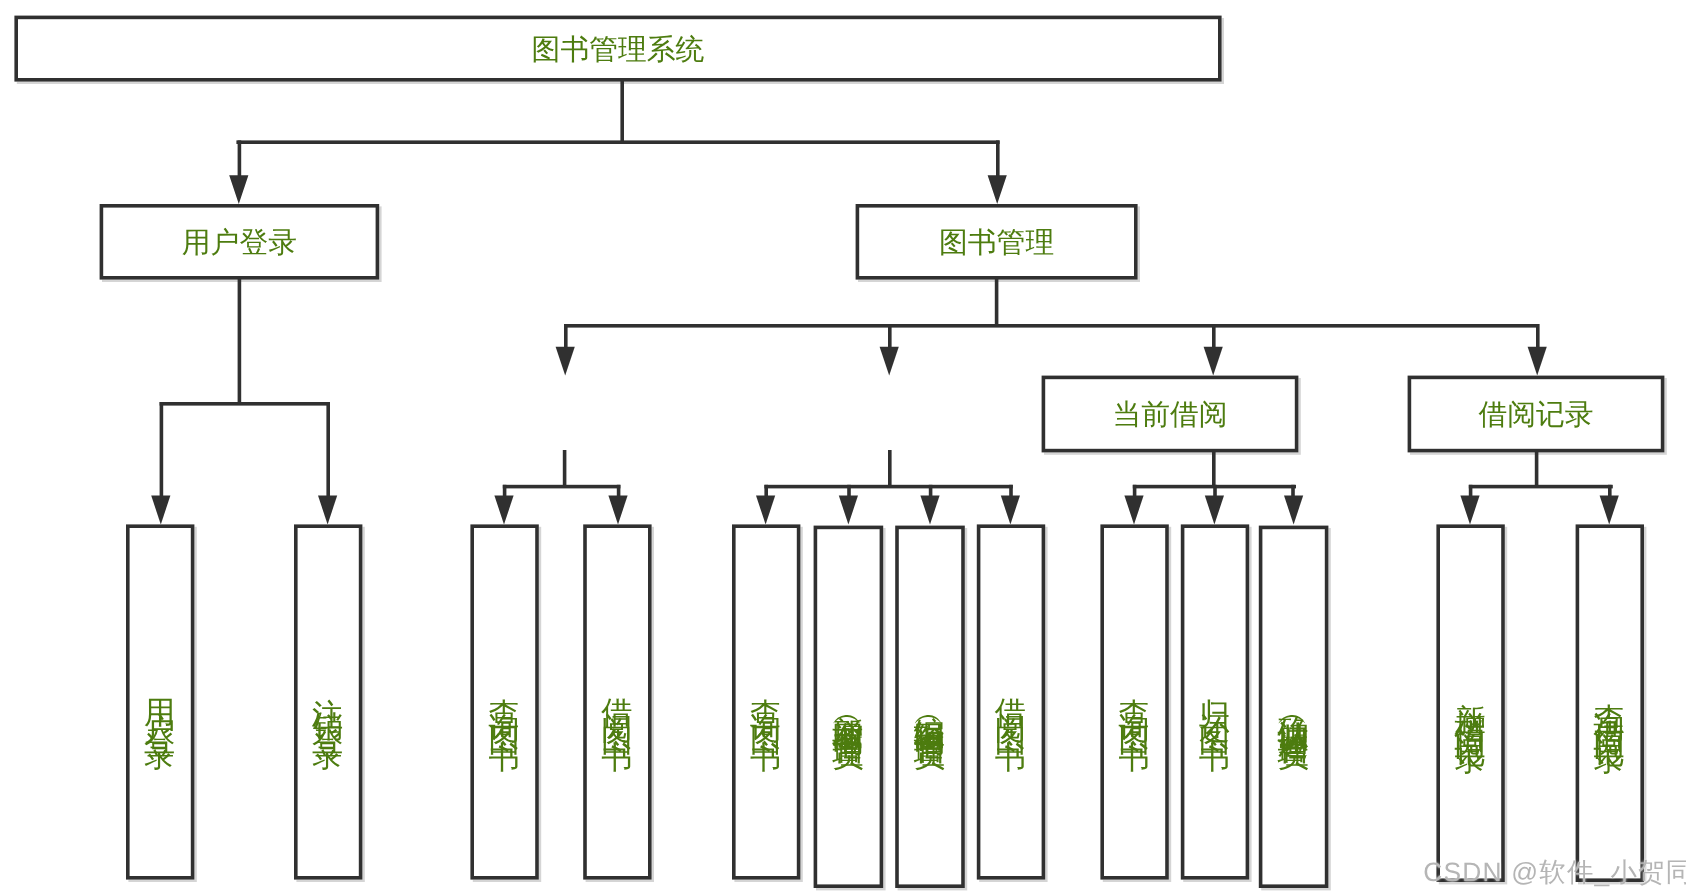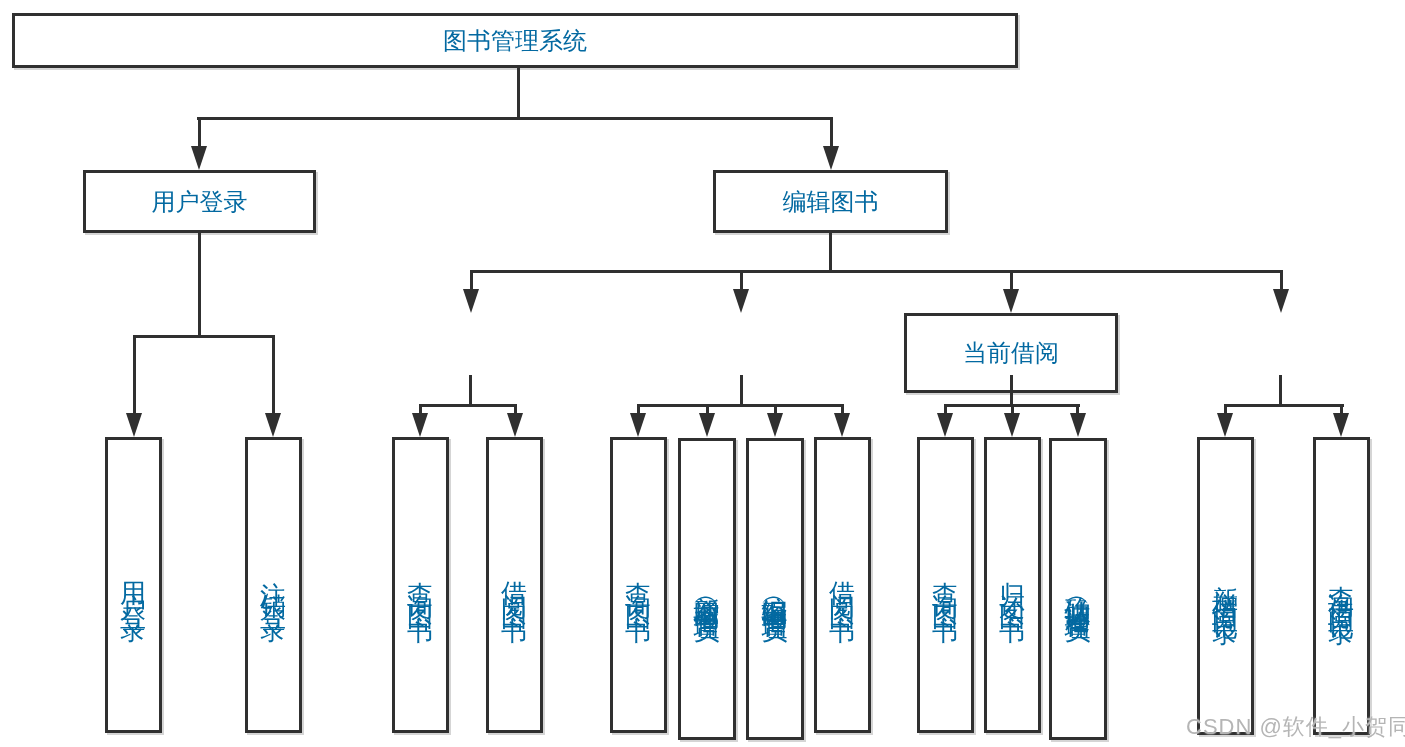--- a/index.html
+++ b/index.html
@@ -4,21 +4,21 @@
 <style>
   html,body{margin:0;padding:0;}
   body{
     width:1405px;height:747px;position:relative;overflow:hidden;
     background:#ffffff;
     font-family:"Liberation Sans","DejaVu Sans",sans-serif;
   }
   .canvas{position:absolute;left:0;top:0;width:1405px;height:747px;}
   .box{
     position:absolute;box-sizing:border-box;background:#ffffff;
-    border:3px solid #303030;color:#0369a1;
+    border:3px solid #303030;color:#4d7c0f;
     display:flex;align-items:center;justify-content:center;
     font-size:24px;box-shadow:2px 2px 0 rgba(150,150,150,0.40);
   }
   .vbox{font-size:26px;}
   .vbox .vtext{
     writing-mode:vertical-rl;text-orientation:mixed;
     letter-spacing:12px;line-height:1;
   }
   .vbox .vtext.ls7{letter-spacing:7px;}
   .vbox .vtext.ls3{letter-spacing:3px;}
@@ -50,21 +50,21 @@
     <div class="vline" style="left:198px;top:117px;height:33px;"></div>
     <div class="ahead" style="left:191px;top:146px;"></div>
     <div class="vline" style="left:830px;top:117px;height:33px;"></div>
     <div class="ahead" style="left:823px;top:146px;"></div>
   </div>
 
   <div class="box" style="left:83px;top:170px;width:233px;height:63px;">
     <span>用户登录</span>
   </div>
   <div class="box" style="left:713px;top:170px;width:235px;height:63px;">
-    <span>编辑图书</span>
+    <span>图书管理</span>
   </div>
 
   <div>
     <div class="vline" style="left:198px;top:232px;height:105px;"></div>
     <div class="hline" style="left:133px;top:335px;width:142px;"></div>
     <div class="vline" style="left:133px;top:335px;height:84px;"></div>
     <div class="ahead" style="left:126px;top:413px;"></div>
     <div class="vline" style="left:272px;top:335px;height:84px;"></div>
     <div class="ahead" style="left:265px;top:413px;"></div>
   </div>
@@ -75,22 +75,25 @@
     <div class="vline" style="left:470px;top:270px;height:22px;"></div>
     <div class="ahead" style="left:463px;top:289px;"></div>
     <div class="vline" style="left:740px;top:270px;height:22px;"></div>
     <div class="ahead" style="left:733px;top:289px;"></div>
     <div class="vline" style="left:1010px;top:270px;height:22px;"></div>
     <div class="ahead" style="left:1003px;top:289px;"></div>
     <div class="vline" style="left:1280px;top:270px;height:22px;"></div>
     <div class="ahead" style="left:1273px;top:289px;"></div>
   </div>
 
-  <div class="box" style="left:904px;top:313px;width:214px;height:80px;font-family:Liberation Mono, monospace;">
+  <div class="box" style="left:868px;top:313px;width:214px;height:64px;font-family:Liberation Mono, monospace;">
     <span>当前借阅</span>
+  </div>
+  <div class="box" style="left:1173px;top:313px;width:214px;height:64px;">
+    <span>借阅记录</span>
   </div>
 
   <div>
     <div class="vline" style="left:469px;top:375px;height:31px;"></div>
     <div class="hline" style="left:419px;top:404px;width:98px;"></div>
     <div class="vline" style="left:419px;top:404px;height:12px;"></div>
     <div class="ahead" style="left:412px;top:413px;"></div>
     <div class="vline" style="left:514px;top:404px;height:12px;"></div>
     <div class="ahead" style="left:507px;top:413px;"></div>
   </div>

